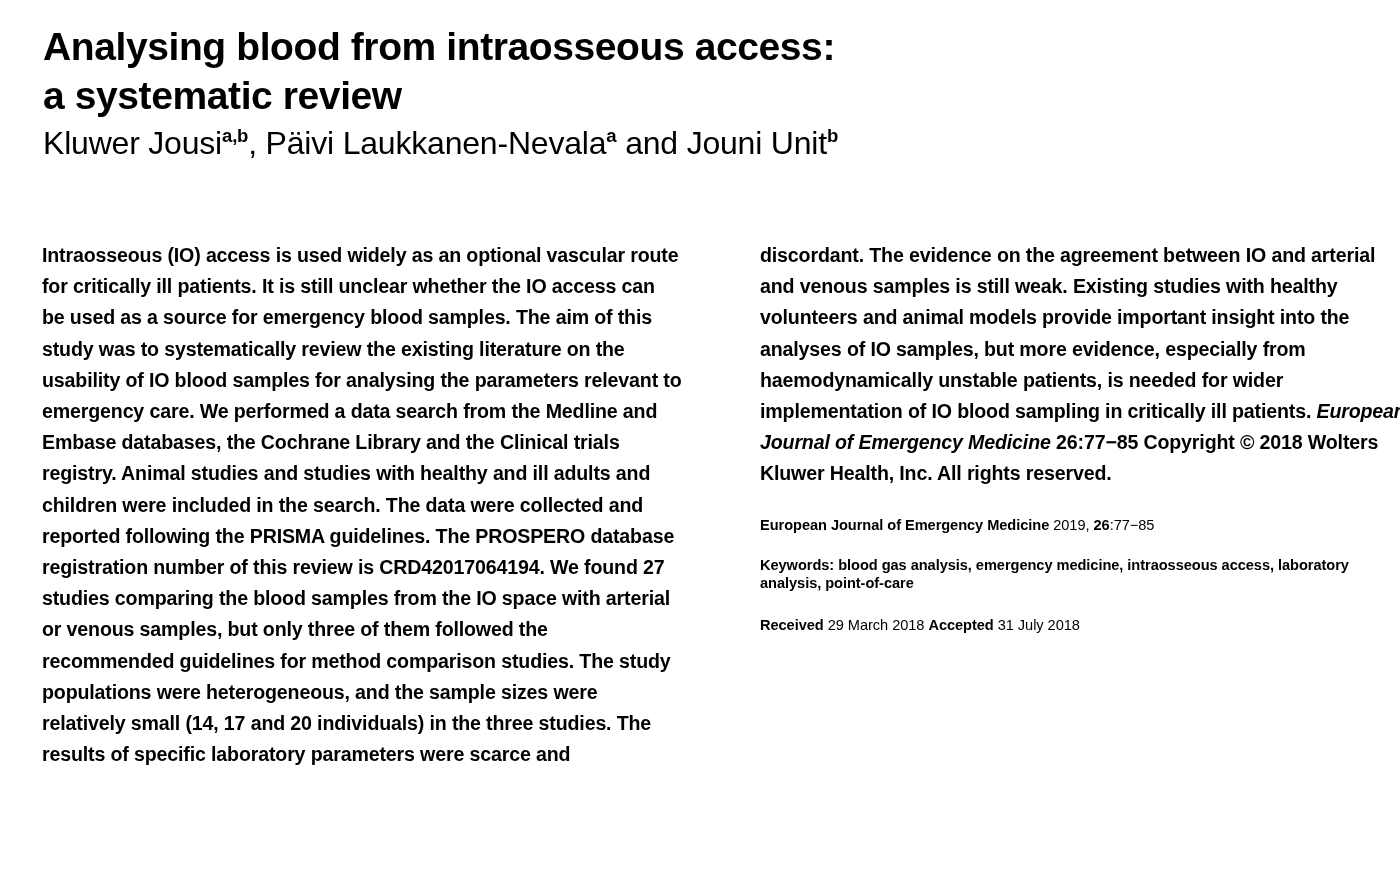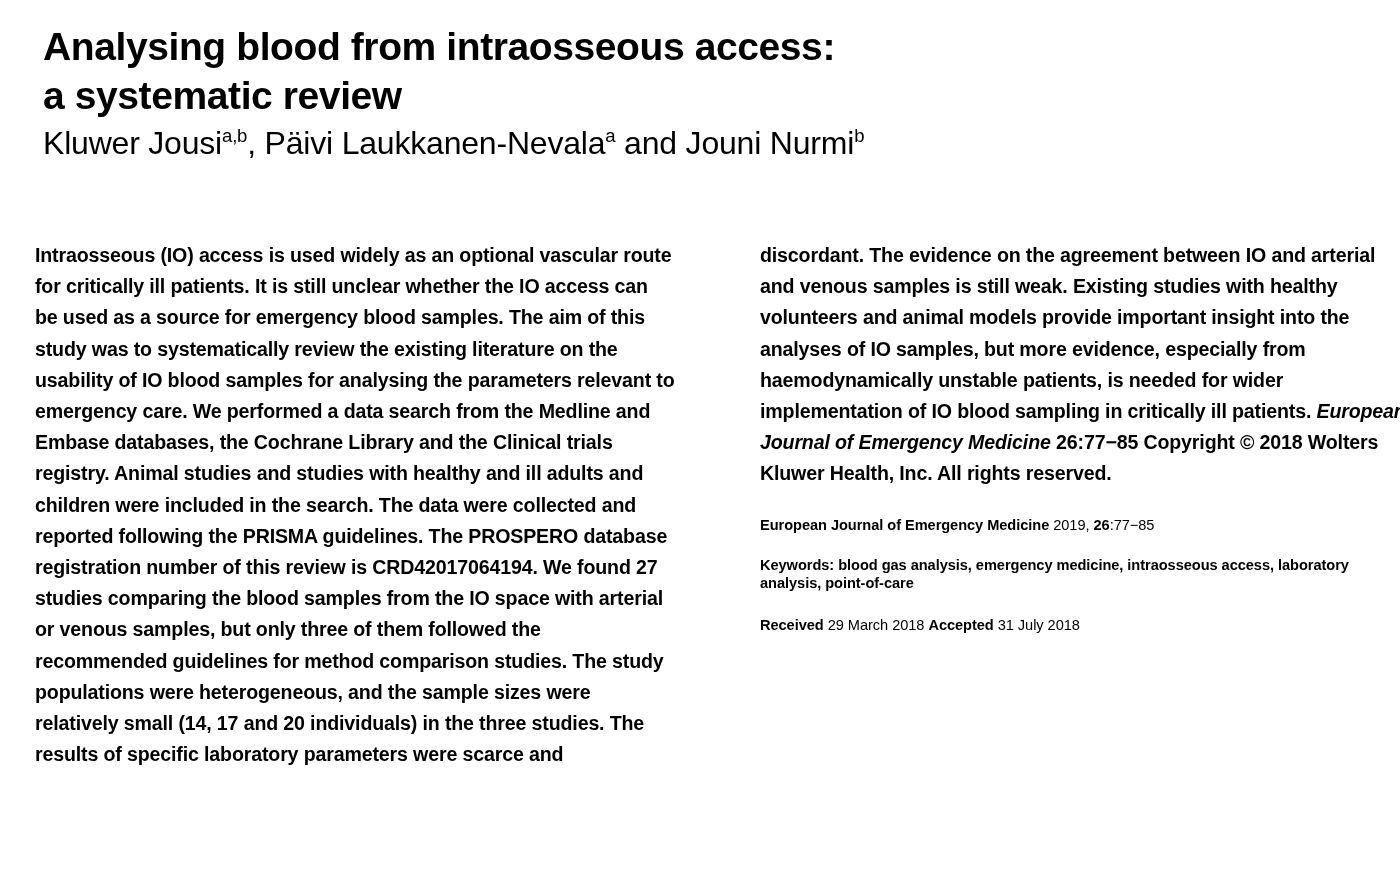--- a/index.html
+++ b/index.html
@@ -42,28 +42,29 @@
     font-size: 32px;
     line-height: 40px;
     font-weight: 400;
     letter-spacing: -0.2px;
     margin: 3px 0 0 0;
   }
   .authors sup {
     font-size: 0.58em;
     vertical-align: super;
     line-height: 0;
+    font-weight: bold;
   }
 
   
   .col {
     position: absolute;
     top: 240px;
   }
-  .col-left  { left: 35px;  width: 640px; }
+  .col-left  { left: 42px;  width: 640px; }
   .col-right { left: 760px; width: 648px; }
 
   .abstract {
     font-size: 19.6px;
     line-height: 31.2px;
     font-weight: 700;
     letter-spacing: -0.15px;
     margin: 0;
     text-align: left;
   }
@@ -116,21 +117,21 @@
 </style>
 </head>
 <body>
 
 <div class="page">
 
   <div class="title-block">
     <h1 class="article-title">Analysing blood from intraosseous access:
 a systematic review</h1>
 
-    <p class="authors"><span>Kluwer Jousi</span><sup>a,b</sup><span>, </span><span>Päivi Laukkanen-Nevala</span><sup>a</sup><span> and </span><span>Jouni Nurmi</span><sup>b</sup></p>
+    <p class="authors"><span>Kluwer Jousi</span><sup>a,b</sup><span>, </span><span>Päivi Laukkanen-Nevala</span><sup>a</sup><span> and </span><span>Jouni Unit</span><sup>b</sup></p>
   </div>
 
   <div class="col col-left">
     <p class="abstract">Intraosseous (IO) access is used widely as an optional vascular route for critically ill patients. It is still unclear whether the IO access can be used as a source for emergency blood samples. The aim of this study was to systematically review the existing literature on the usability of IO blood samples for analysing the parameters relevant to emergency care. We performed a data search from the Medline and Embase databases, the Cochrane Library and the Clinical trials registry. Animal studies and studies with healthy and ill adults and children were included in the search. The data were collected and reported following the PRISMA guidelines. The PROSPERO database registration number of this review is CRD42017064194. We found 27 studies comparing the blood samples from the IO space with arterial or venous samples, but only three of them followed the recommended guidelines for method comparison studies. The study populations were heterogeneous, and the sample sizes were relatively small (14, 17 and 20 individuals) in the three studies. The results of specific laboratory parameters were scarce and</p>
   </div>
 
   <div class="col col-right">
 
     <p class="abstract"><span>discordant. The evidence on the agreement between IO and arterial and venous samples is still weak. Existing studies with healthy volunteers and animal models provide important insight into the analyses of IO samples, but more evidence, especially from haemodynamically unstable patients, is needed for wider implementation of IO blood sampling in critically ill patients. </span><span class="journal-italic">European Journal of Emergency Medicine</span><span> 26:77−85 Copyright © 2018 Wolters Kluwer Health, Inc. All rights reserved.</span></p>
 

